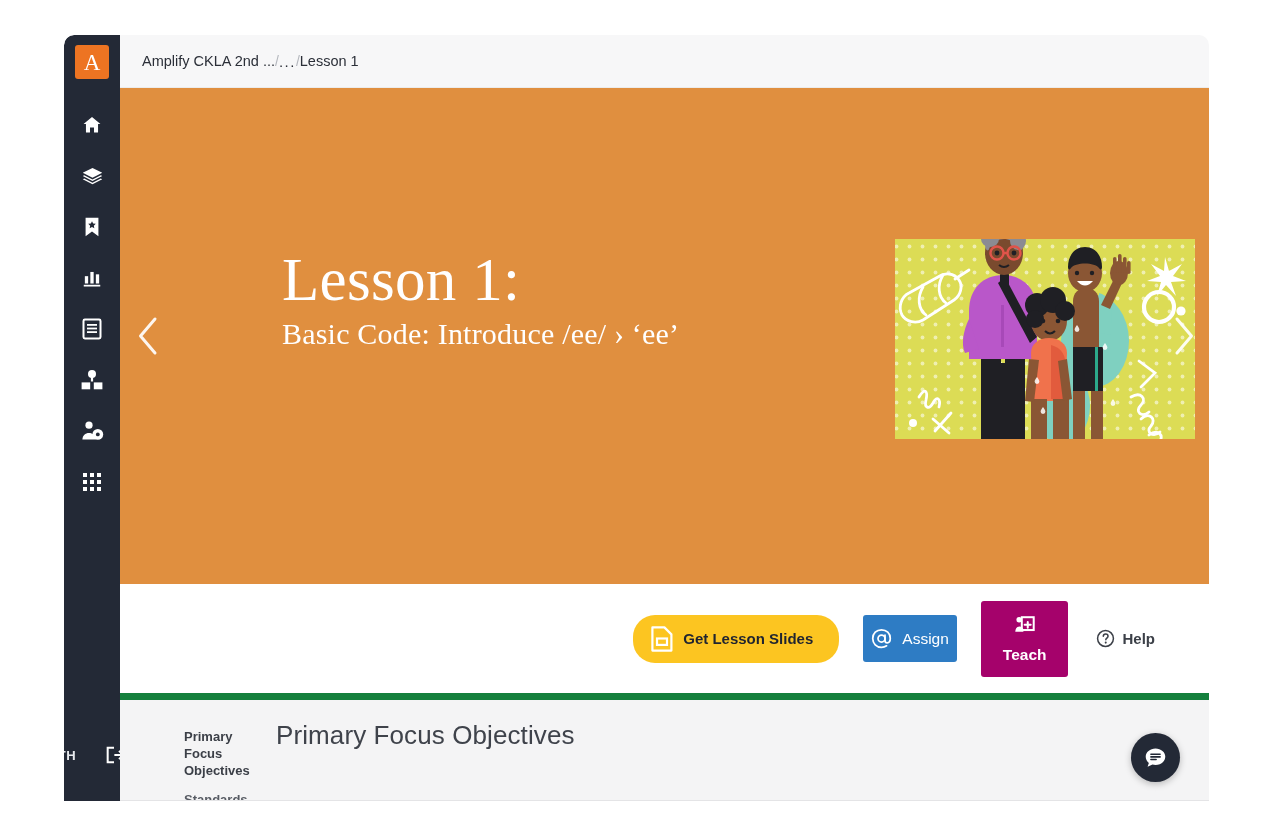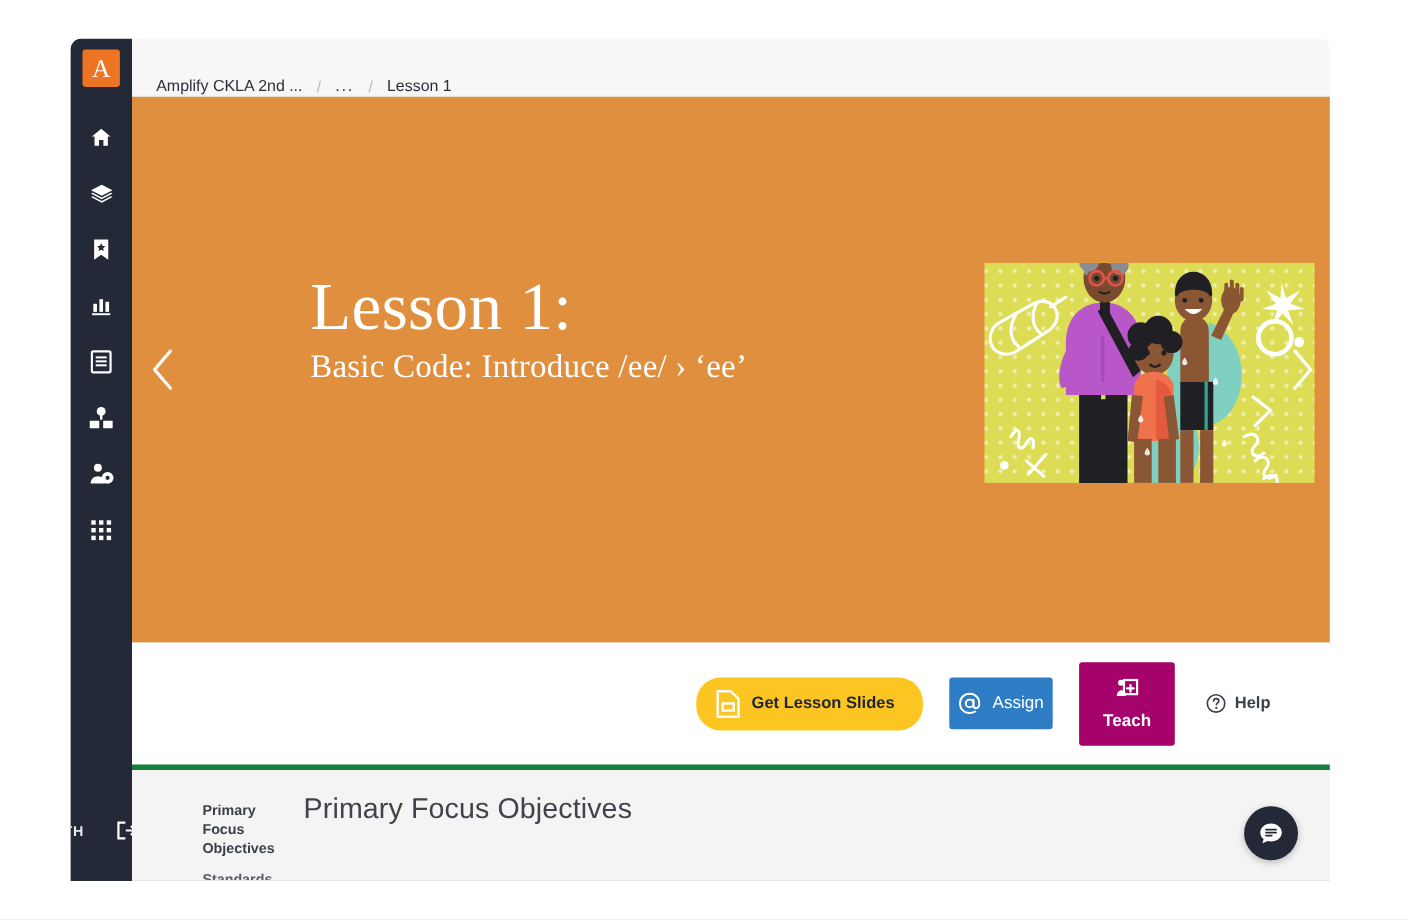--- a/index.html
+++ b/index.html
@@ -58,23 +58,23 @@
   
   .main {
     flex: 1; display: flex; flex-direction: column;
     background: #ffffff; min-width: 0;
   }
 
   
   .breadcrumb {
     height: 53px; flex: 0 0 53px;
     background: #f7f7f8;
-    display: flex; align-items: flex-end;
+    display: flex; align-items: center;
     padding-left: 22px;
-    gap: 13px;
+    gap: 0;
     border-bottom: 1px solid #ececec;
   }
   .crumb { font-size: 14.5px; color: #2b2f38; white-space: nowrap; cursor: pointer; }
   .crumb.plain { cursor: default; }
   .crumb-sep { font-size: 14px; color: #b4b7bd; }
   .crumb-dots { font-size: 15px; color: #2b2f38; letter-spacing: 1.5px; cursor: pointer; }
 
   
   .hero {
     flex: 0 0 496px;
@@ -113,21 +113,21 @@
   }
   .illus svg { display: block; width: 100%; height: 100%; }
 
   
   .actionbar {
     flex: 0 0 116px;
     background: #ffffff;
     display: flex; align-items: center; justify-content: flex-end;
     gap: 24px;
     padding-right: 50px;
-    border-bottom: 5px solid #15803d;
+    border-bottom: 7px solid #15803d;
   }
   .btn {
     display: inline-flex; align-items: center; gap: 10px;
     border: none; cursor: pointer;
     font-family: "Liberation Sans", sans-serif;
     font-size: 15px; font-weight: 700;
     white-space: nowrap;
   }
   .btn-slides {
     background: #FCC521; color: #1f2430;

